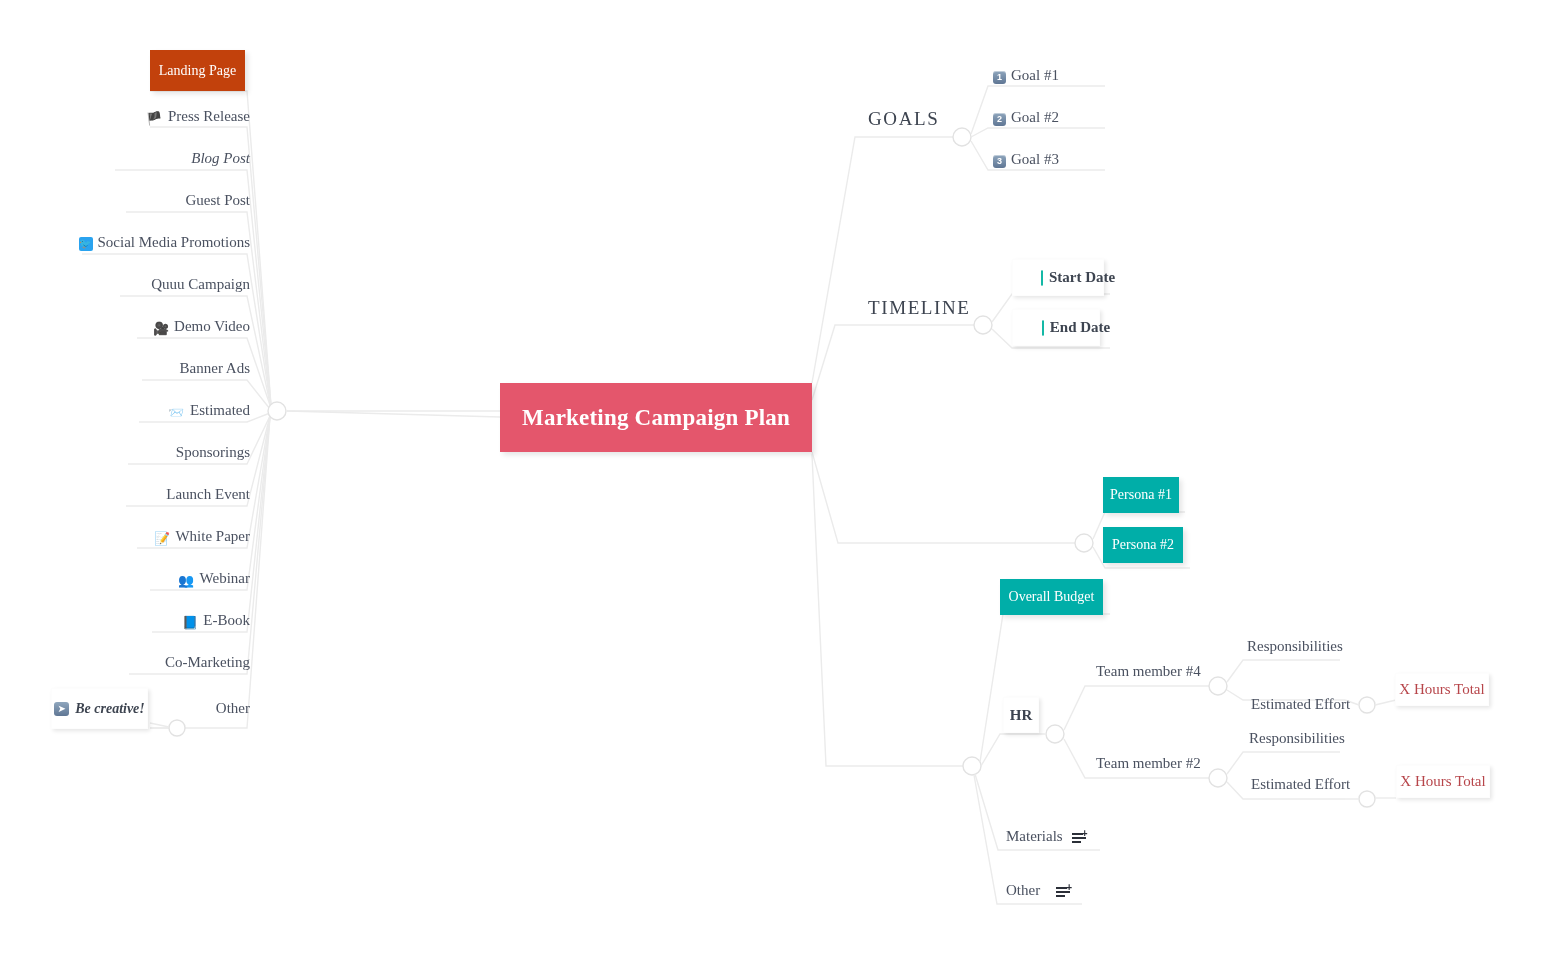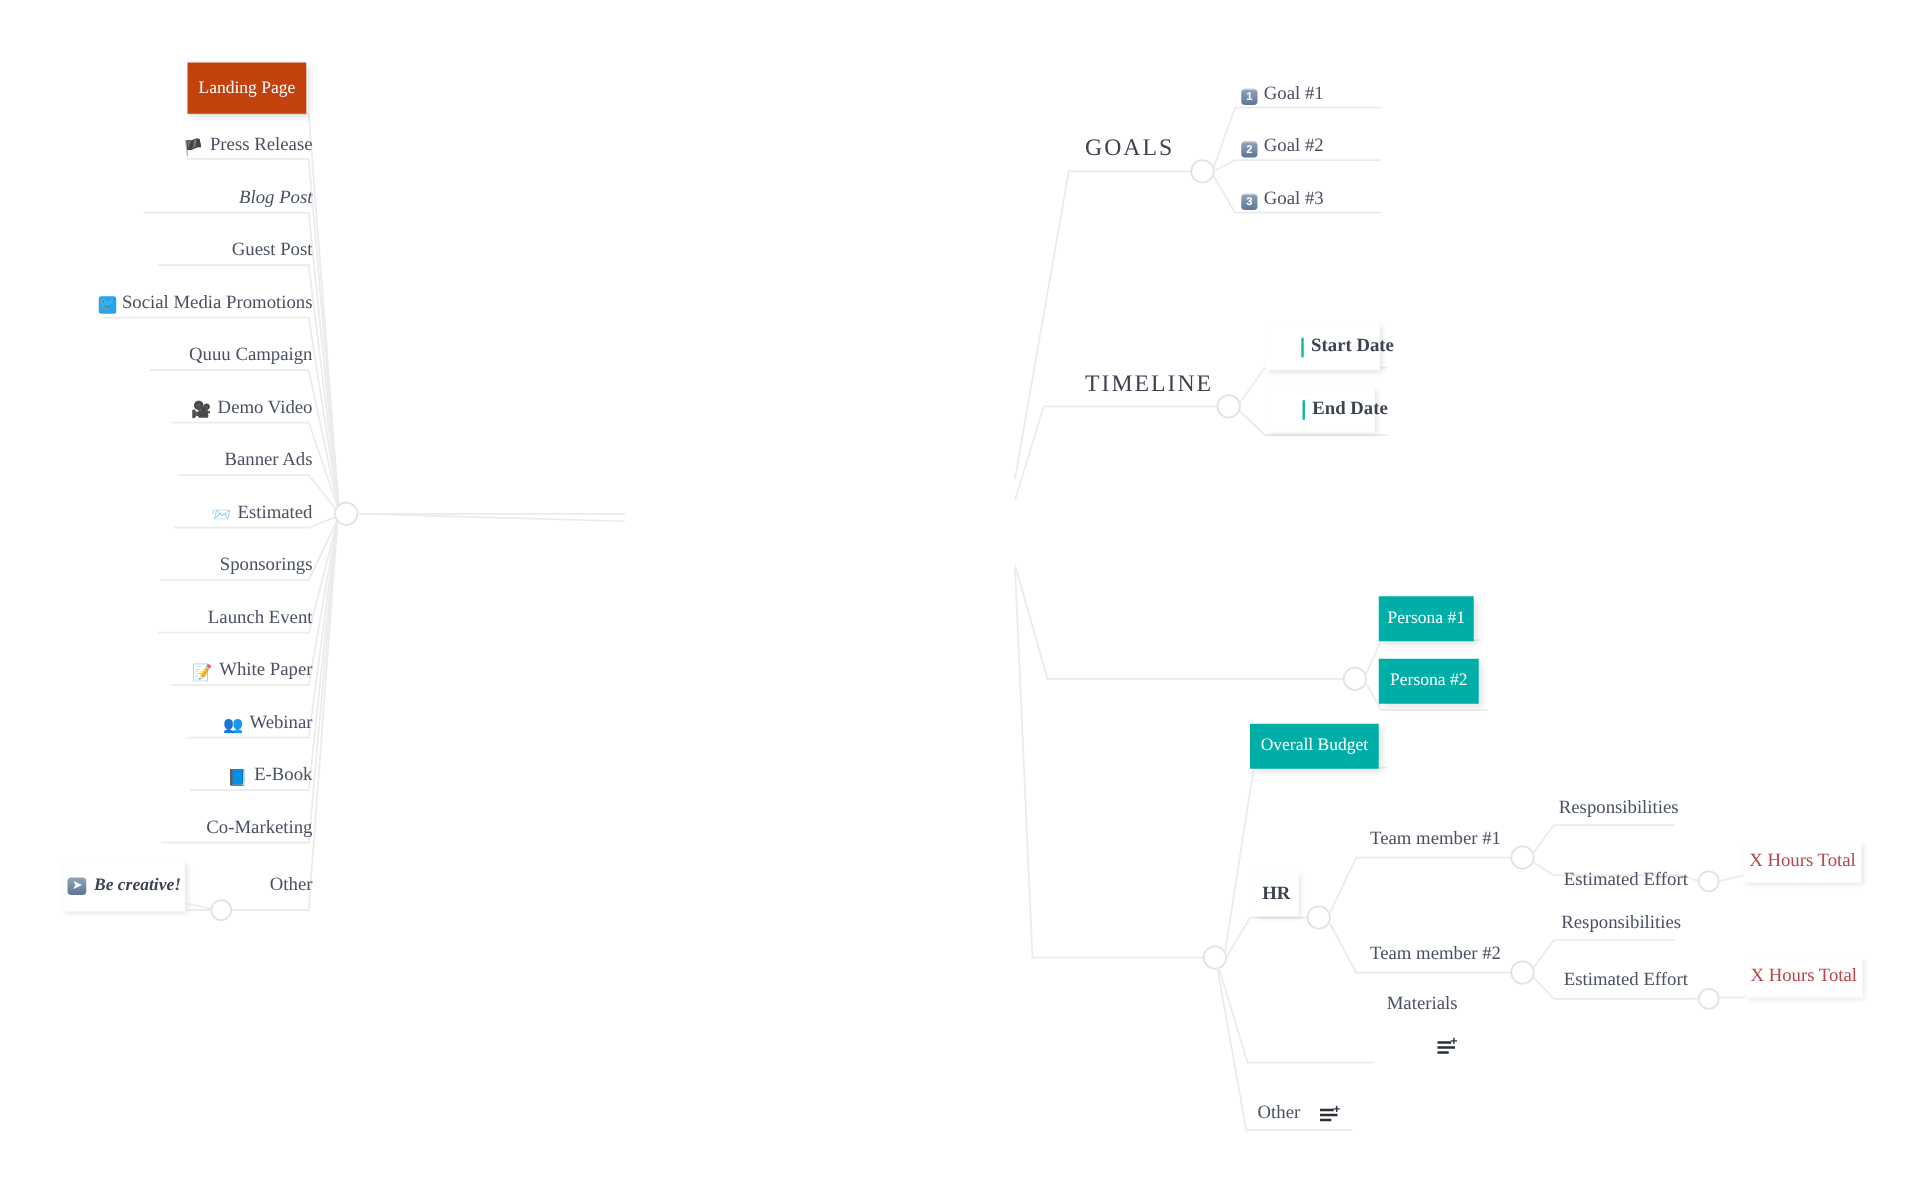--- a/index.html
+++ b/index.html
@@ -161,20 +161,23 @@
     <path class="lnk" d="M1345,700 L1359,705"></path>
     <path class="lnk" d="M1375,705 L1396,700"></path>
 
     <path class="lnk" d="M1227,774 L1243,752 L1340,752"></path>
     <path class="lnk" d="M1227,782 L1243,799 L1345,799"></path>
     <circle class="hub" cx="1367" cy="799" r="8"></circle>
     <path class="lnk" d="M1345,799 L1359,799"></path>
     <path class="lnk" d="M1375,798 L1396,798"></path>
   </svg>
 
+  <div class="node root" style="left:500px;top:383px;width:312px;height:69px;">
+    <span>Marketing Campaign Plan</span>
+  </div>
 
 
   <div class="node pink boxed" style="left:150px;top:50px;width:95px;height:41px;font-size:14px;">
     <span>Landing Page</span>
   </div>
 
   <div class="node leaf left" style="left:47px;top:100px;width:203px;height:25px;">
     <span class="emoji">🏴</span>
     <span>Press Release</span>
   </div>
@@ -287,21 +290,21 @@
 
   <div class="node teal boxed" style="left:1000px;top:579px;width:103px;height:36px;">
     <span>Overall Budget</span>
   </div>
 
   <div class="node boxed bold" style="left:1003px;top:697px;width:36px;height:36px;">
     <span>HR</span>
   </div>
 
   <div class="node leaf rightal" style="left:1096px;top:655px;width:150px;height:25px;">
-    <span>Team member #1</span>
+    <span>Team member #4</span>
   </div>
   <div class="node leaf rightal" style="left:1096px;top:747px;width:150px;height:25px;">
     <span>Team member #2</span>
   </div>
 
   <div class="node leaf rightal" style="left:1247px;top:630px;width:150px;height:25px;">
     <span>Responsibilities</span>
   </div>
   <div class="node leaf rightal" style="left:1251px;top:688px;width:150px;height:25px;">
     <span>Estimated Effort</span>
@@ -313,21 +316,21 @@
   <div class="node leaf rightal" style="left:1249px;top:722px;width:150px;height:25px;">
     <span>Responsibilities</span>
   </div>
   <div class="node leaf rightal" style="left:1251px;top:768px;width:150px;height:25px;">
     <span>Estimated Effort</span>
   </div>
   <div class="node boxed redtext" style="left:1396px;top:765px;width:94px;height:33px;">
     <span>X Hours Total</span>
   </div>
 
-  <div class="node leaf rightal" style="left:1006px;top:795px;width:160px;height:25px;gap:20px;flex-direction:column;">
+  <div class="node leaf rightal" style="left:1006px;top:820px;width:160px;height:25px;gap:9px;">
     <span>Materials</span>
     <span class="noteicon">
         <i></i>
         <i></i>
         <i></i>
         <b>+</b>
       </span>
   </div>
 
   <div class="node leaf rightal" style="left:1006px;top:874px;width:160px;height:25px;gap:16px;">

